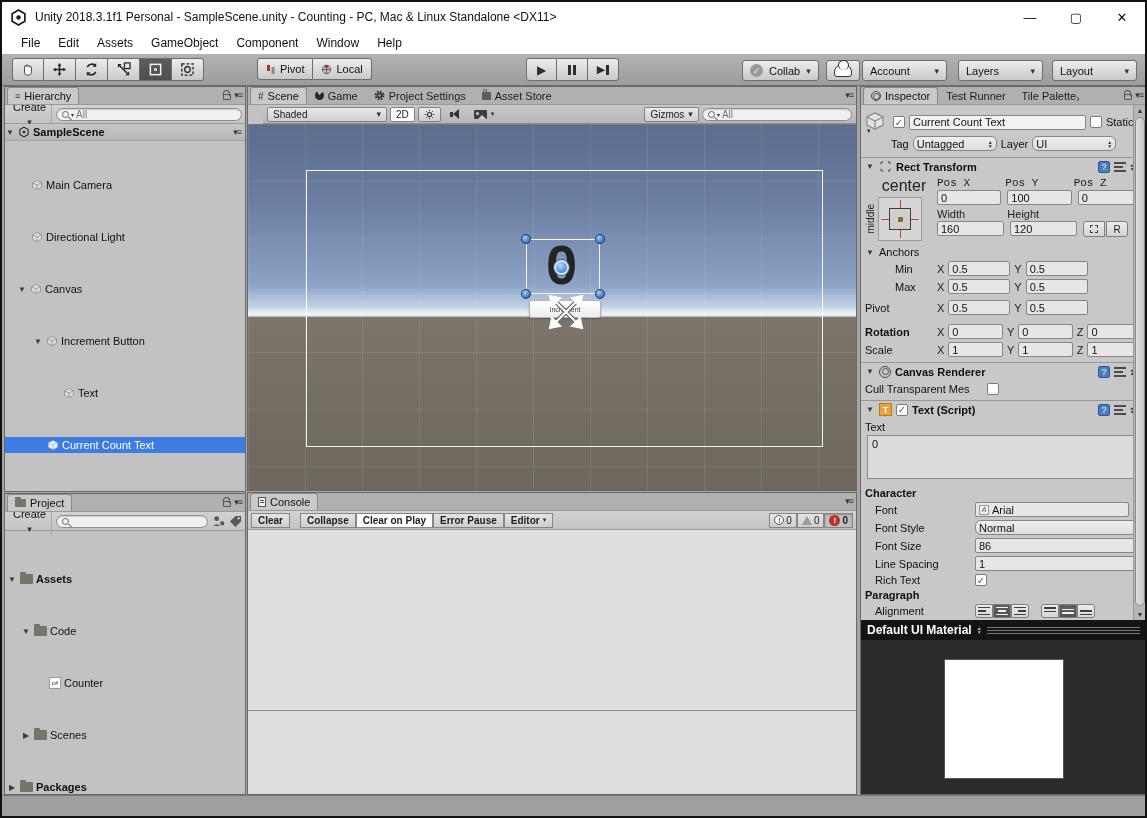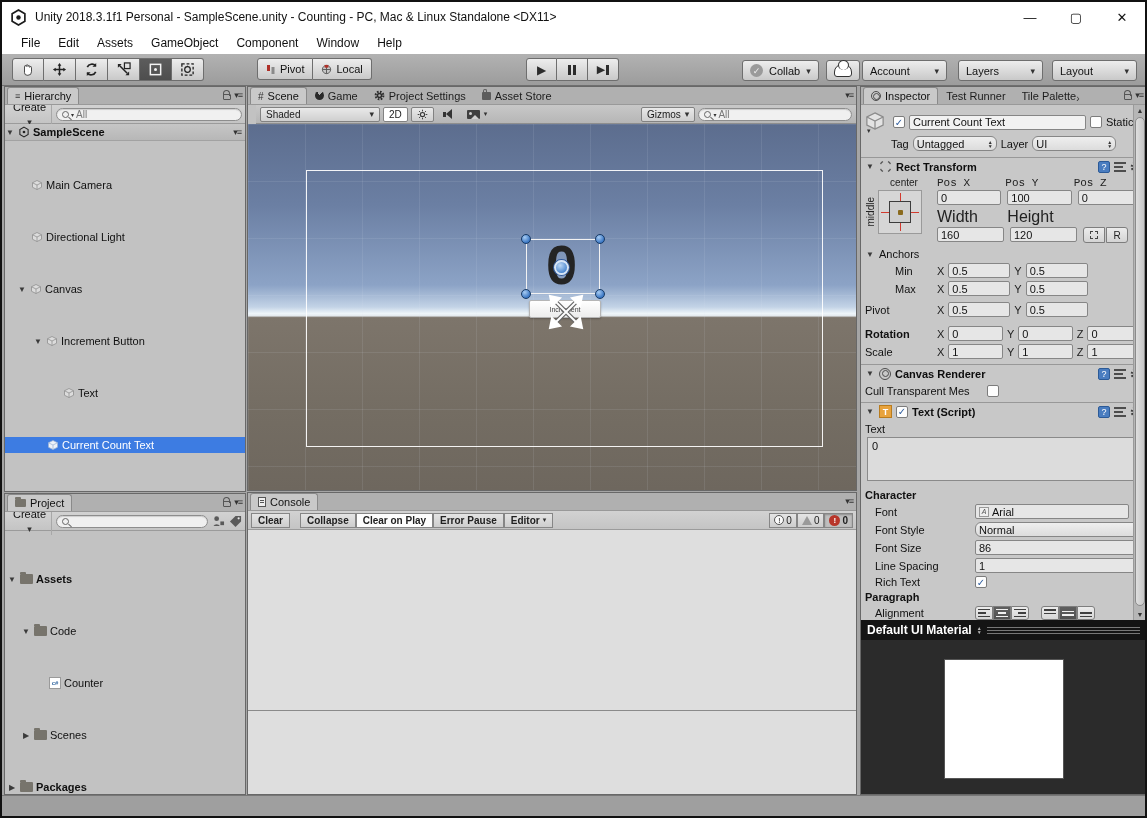--- a/index.html
+++ b/index.html
@@ -62,21 +62,21 @@
   .gridlines{position:absolute;inset:0;
     background-image:repeating-linear-gradient(to right,rgba(220,228,240,.10) 0 1px,transparent 1px 57px),repeating-linear-gradient(to bottom,rgba(220,228,240,.10) 0 1px,transparent 1px 57px);}
   .canvas-rect{position:absolute;border:1px solid rgba(255,255,255,.92);}
   .sel-rect{position:absolute;border:1px solid #f2f2f2;}
   .handle{position:absolute;width:10px;height:10px;border-radius:50%;background:radial-gradient(circle at 35% 30%,#a6cbf2,#3b77c4 70%);border:1px solid #173a66;}
   .pivot-dot{position:absolute;width:15px;height:15px;border-radius:50%;background:radial-gradient(circle at 38% 32%,#bcd7f5,#4a86cf 75%);border:2px solid #d7e5f6;box-shadow:0 0 0 1px #30589a;}
   .scene-zero{position:absolute;font-size:56px;font-weight:bold;color:#242424;line-height:1;}
   .scene-btn{position:absolute;background:linear-gradient(#ffffff,#ececec);border:1px solid #b5b5b5;border-radius:2px;display:flex;align-items:center;justify-content:center;font-size:7px;color:#444;box-shadow:0 1px 2px rgba(0,0,0,.25);}
 
   
-  .stoolbar{position:absolute;left:8px;top:18px;right:0;height:19px;background:linear-gradient(#c8c8c8,#b6b6b6);border-bottom:1px solid #8e8e8e;display:flex;align-items:center;padding:0 4px;gap:3px;}
+  .stoolbar{position:absolute;left:15px;top:18px;right:0;height:19px;background:linear-gradient(#c8c8c8,#b6b6b6);border-bottom:1px solid #8e8e8e;display:flex;align-items:center;padding:0 4px;gap:3px;}
   .sbtn{height:15px;background:linear-gradient(#e9e9e9,#cfcfcf);border:1px solid #828282;border-radius:2px;display:flex;align-items:center;font-size:10px;color:#1a1a1a;padding:0 5px;gap:4px;}
   .sbtn.white{background:#fff;}
 
   
   .cbtn{height:15px;background:linear-gradient(#e4e4e4,#cdcdcd);border:1px solid #868686;display:flex;align-items:center;font-size:10px;font-weight:bold;color:#222;padding:0 6px;gap:3px;}
   .cbtn.on{background:#fdfdfd;}
   .badge{height:15px;border:1px solid #868686;background:linear-gradient(#e4e4e4,#cdcdcd);display:flex;align-items:center;font-size:10px;color:#222;padding:0 4px;gap:2px;}
   .badge.pressed{background:#bfbfbf;box-shadow:inset 0 1px 2px rgba(0,0,0,.25);}
   .ico-info{width:10px;height:10px;border-radius:50%;border:1px solid #555;color:#555;font-size:7px;display:flex;align-items:center;justify-content:center;background:#fafafa;font-weight:bold;}
   .ico-warn{width:0;height:0;border-left:5px solid transparent;border-right:5px solid transparent;border-bottom:9px solid #9a9a9a;}
@@ -610,21 +610,21 @@
             </span>
           <svg width="12" height="12" viewBox="0 0 16 16">
               <circle cx="8" cy="8" r="5.6" fill="none" stroke="#3c3c3c" stroke-width="3" stroke-dasharray="2.4 2.0"></circle>
               <circle cx="8" cy="8" r="4" fill="#3c3c3c"></circle>
               <circle cx="8" cy="8" r="1.8" fill="#c8c8c8"></circle>
             </svg>
         </div>
       </div>
       <div style="display:flex;padding:2px 4px 0 4px;gap:8px;">
         <div style="width:64px;flex:none;">
-          <div style="font-size:10px;color:#222;text-align:center;padding-left:14px;">center</div>
+          <div style="font-size:16px;color:#222;text-align:center;padding-left:14px;">center</div>
           <div style="display:flex;align-items:center;gap:2px;margin-top:2px;">
             <span class="rotlab">middle</span>
             <div class="anchor-widget">
               <div class="hline"></div>
                 <div class="vline"></div>
                 <div class="inner"></div>
                 <div class="dot"></div>
             </div>
           </div>
         </div>
@@ -638,21 +638,21 @@
             <div class="ifield" style="flex:1;">
                 <span>0</span>
               </div>
             <div class="ifield" style="flex:1;">
                 <span>100</span>
               </div>
             <div class="ifield" style="flex:1;">
                 <span>0</span>
               </div>
           </div>
-          <div style="display:flex;gap:6px;font-size:16px;color:#222;margin-top:3px;">
+          <div style="display:flex;gap:6px;font-size:11px;color:#222;margin-top:3px;">
             <span style="flex:1;">Width</span>
             <span style="flex:1;">Height</span>
             <span style="flex:1;"></span>
           </div>
           <div style="display:flex;gap:6px;margin-top:1px;">
             <div class="ifield" style="flex:1;">
                 <span>160</span>
               </div>
             <div class="ifield" style="flex:1;">
                 <span>120</span>

